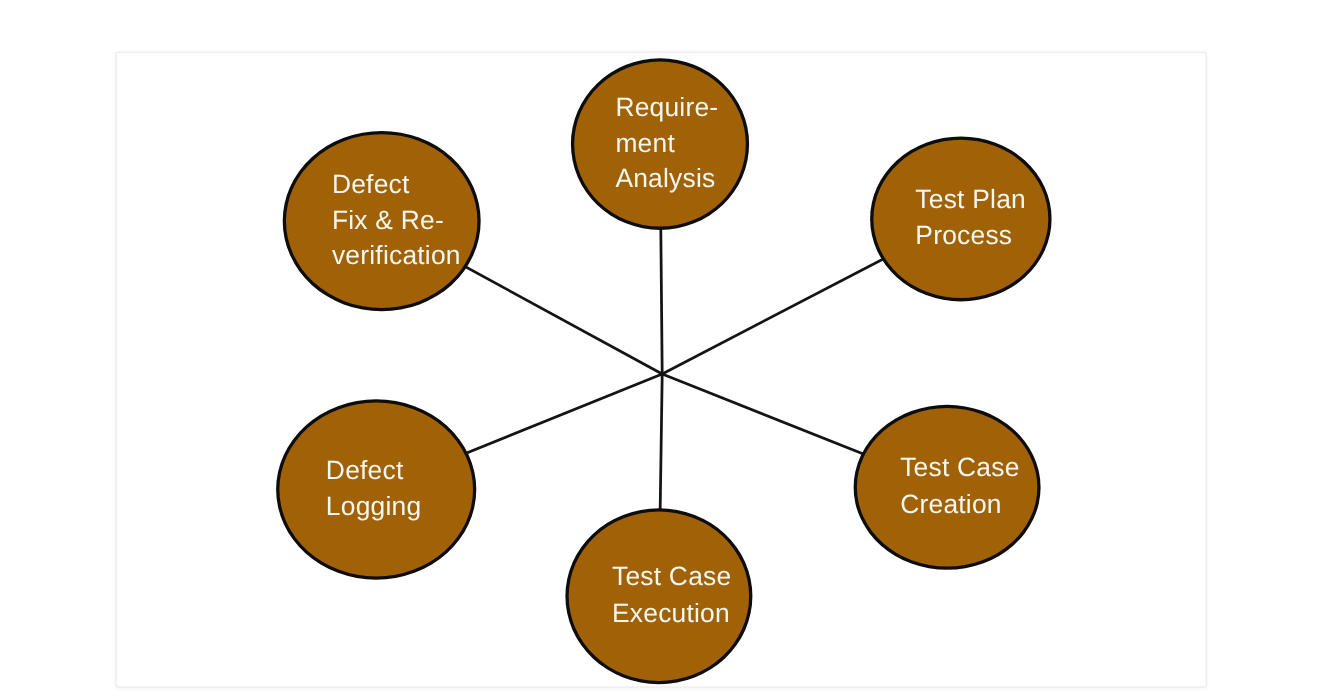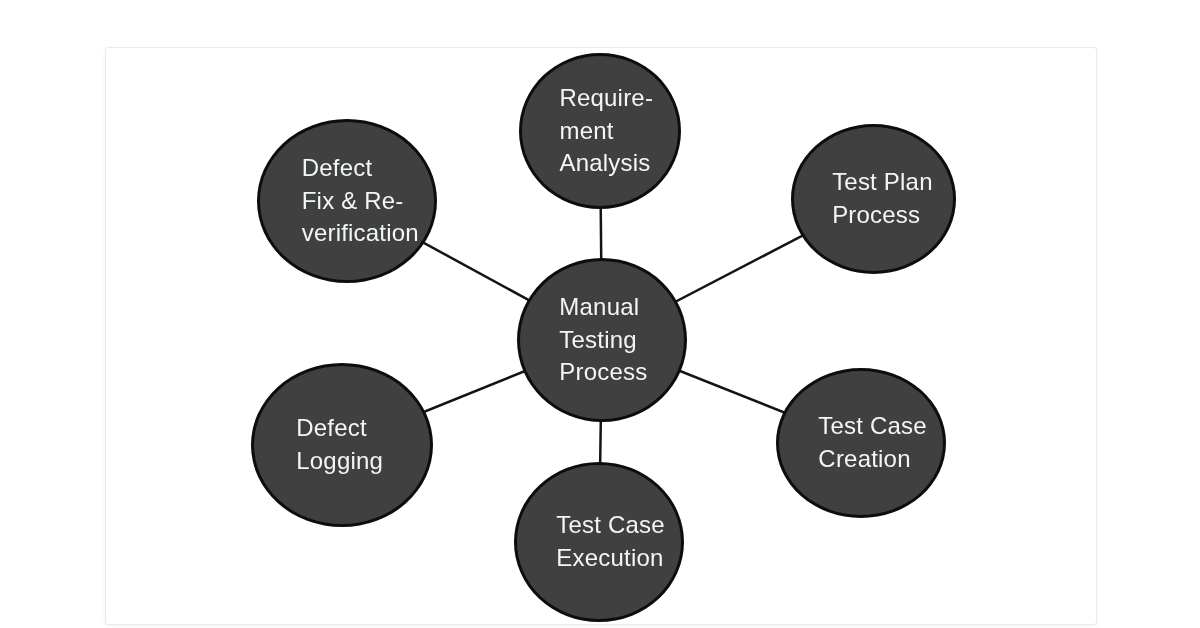--- a/index.html
+++ b/index.html
@@ -36,21 +36,21 @@
     height: 576px;
   }
   .edges-svg line {
     stroke: #141414;
     stroke-width: 2.5;
   }
   .node {
     position: absolute;
     box-sizing: border-box;
     border-radius: 50%;
-    background: #404040;
+    background: #a16207;
     border: 3px solid #0d0d0d;
     display: flex;
     align-items: center;
     color: #f1f7f1;
     font-size: 24px;
     line-height: 1.36;
     letter-spacing: 0.2px;
   }
   .node .label {
     white-space: pre-line;
@@ -91,25 +91,20 @@
       <span class="label">Test Plan
 Process</span>
     </div>
 
     <div class="node node-defect-fix">
       <span class="label">Defect
 Fix &amp; Re-
 verification</span>
     </div>
 
-    <div class="node node-center">
-      <span class="label">Manual
-Testing
-Process</span>
-    </div>
 
     <div class="node node-defect-log">
       <span class="label">Defect
 Logging</span>
     </div>
 
     <div class="node node-creation">
       <span class="label">Test Case
 Creation</span>
     </div>

